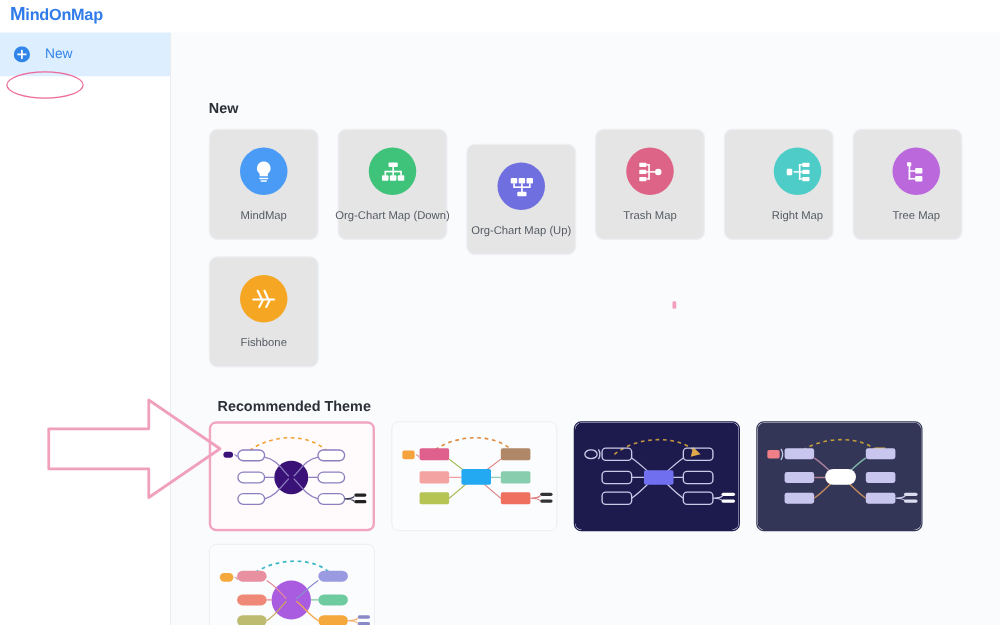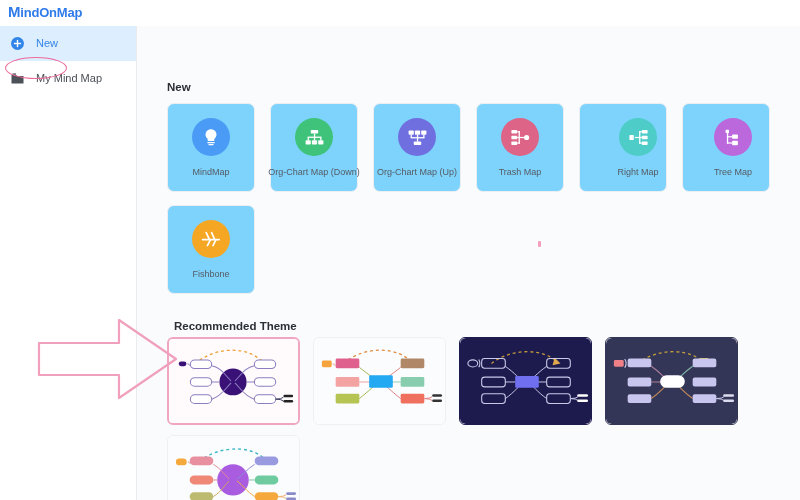--- a/index.html
+++ b/index.html
@@ -66,21 +66,21 @@
     font-size: 11.5px; font-weight: bold; color: #2b2f36;
   }
   #title-new { left: 30px; top: 55px; }
   #title-theme { left: 37px; top: 294px; }
 
   
   .cards { position: absolute; left: 30px; top: 51px; width: 620px; }
   .card {
     position: absolute;
     width: 88px; height: 89px;
-    background: #7dd3fc;
+    background: #e5e5e5;
     border: 1px solid #eceef2;
     border-radius: 7px;
     display: flex; flex-direction: column;
     align-items: center; justify-content: center;
   }
   .card-ico {
     width: 38px; height: 38px; border-radius: 50%;
     display: flex; align-items: center; justify-content: center;
     margin-bottom: 12px;
   }
@@ -129,29 +129,20 @@
       <span class="side-ico">
         <svg width="13" height="13" viewBox="0 0 13 13">
             <circle cx="6.5" cy="6.5" r="6.5" fill="#3285e8"></circle>
             <rect x="5.8" y="2.9" width="1.4" height="7.2" fill="#fff"></rect>
             <rect x="2.9" y="5.8" width="7.2" height="1.4" fill="#fff"></rect>
           </svg>
       </span>
       <span class="side-label">New</span>
     </div>
 
-    <div class="side-item">
-      <span class="side-ico">
-        <svg width="13" height="12" viewBox="0 0 13 12">
-            <path d="M0.5 1.6h4.3l1.1 1.4H12.5v7.4H0.5z" fill="#4b5059"></path>
-            <rect x="1.6" y="0.4" width="3.4" height="1.1" fill="#4b5059"></rect>
-          </svg>
-      </span>
-      <span class="side-label">My Mind Map</span>
-    </div>
 
 
 
     <div class="ellipse-ann"></div>
   </div>
 
   <div class="main">
 
     <div class="section-title" id="title-new">New</div>
     <div class="section-title" id="title-theme">Recommended Theme</div>
@@ -181,21 +172,21 @@
             <rect x="9.9" y="9.4" width="1.3" height="2.8" fill="#fff"></rect>
             <rect x="16.2" y="9.4" width="1.3" height="2.8" fill="#fff"></rect>
             <rect x="1.6" y="12.2" width="5.2" height="4.4" rx="0.8" fill="#fff"></rect>
             <rect x="7.9" y="12.2" width="5.2" height="4.4" rx="0.8" fill="#fff"></rect>
             <rect x="14.2" y="12.2" width="5.2" height="4.4" rx="0.8" fill="#fff"></rect>
           </svg>
         </span>
         <span class="card-label">Org-Chart Map (Down)</span>
       </div>
 
-      <div class="card" style="left:206px; top:26px;">
+      <div class="card" style="left:206px; top:38px;">
         <span class="card-ico" style="background:#6f6fe0;">
           <svg width="21" height="19" viewBox="0 0 21 19">
             <rect x="1.6" y="2.4" width="5.2" height="4.4" rx="0.8" fill="#fff"></rect>
             <rect x="7.9" y="2.4" width="5.2" height="4.4" rx="0.8" fill="#fff"></rect>
             <rect x="14.2" y="2.4" width="5.2" height="4.4" rx="0.8" fill="#fff"></rect>
             <rect x="3.6" y="6.8" width="1.3" height="2.8" fill="#fff"></rect>
             <rect x="9.9" y="6.8" width="1.3" height="2.8" fill="#fff"></rect>
             <rect x="16.2" y="6.8" width="1.3" height="2.8" fill="#fff"></rect>
             <rect x="3.6" y="9.1" width="13.9" height="1.3" fill="#fff"></rect>
             <rect x="9.9" y="9.4" width="1.3" height="4.2" fill="#fff"></rect>

